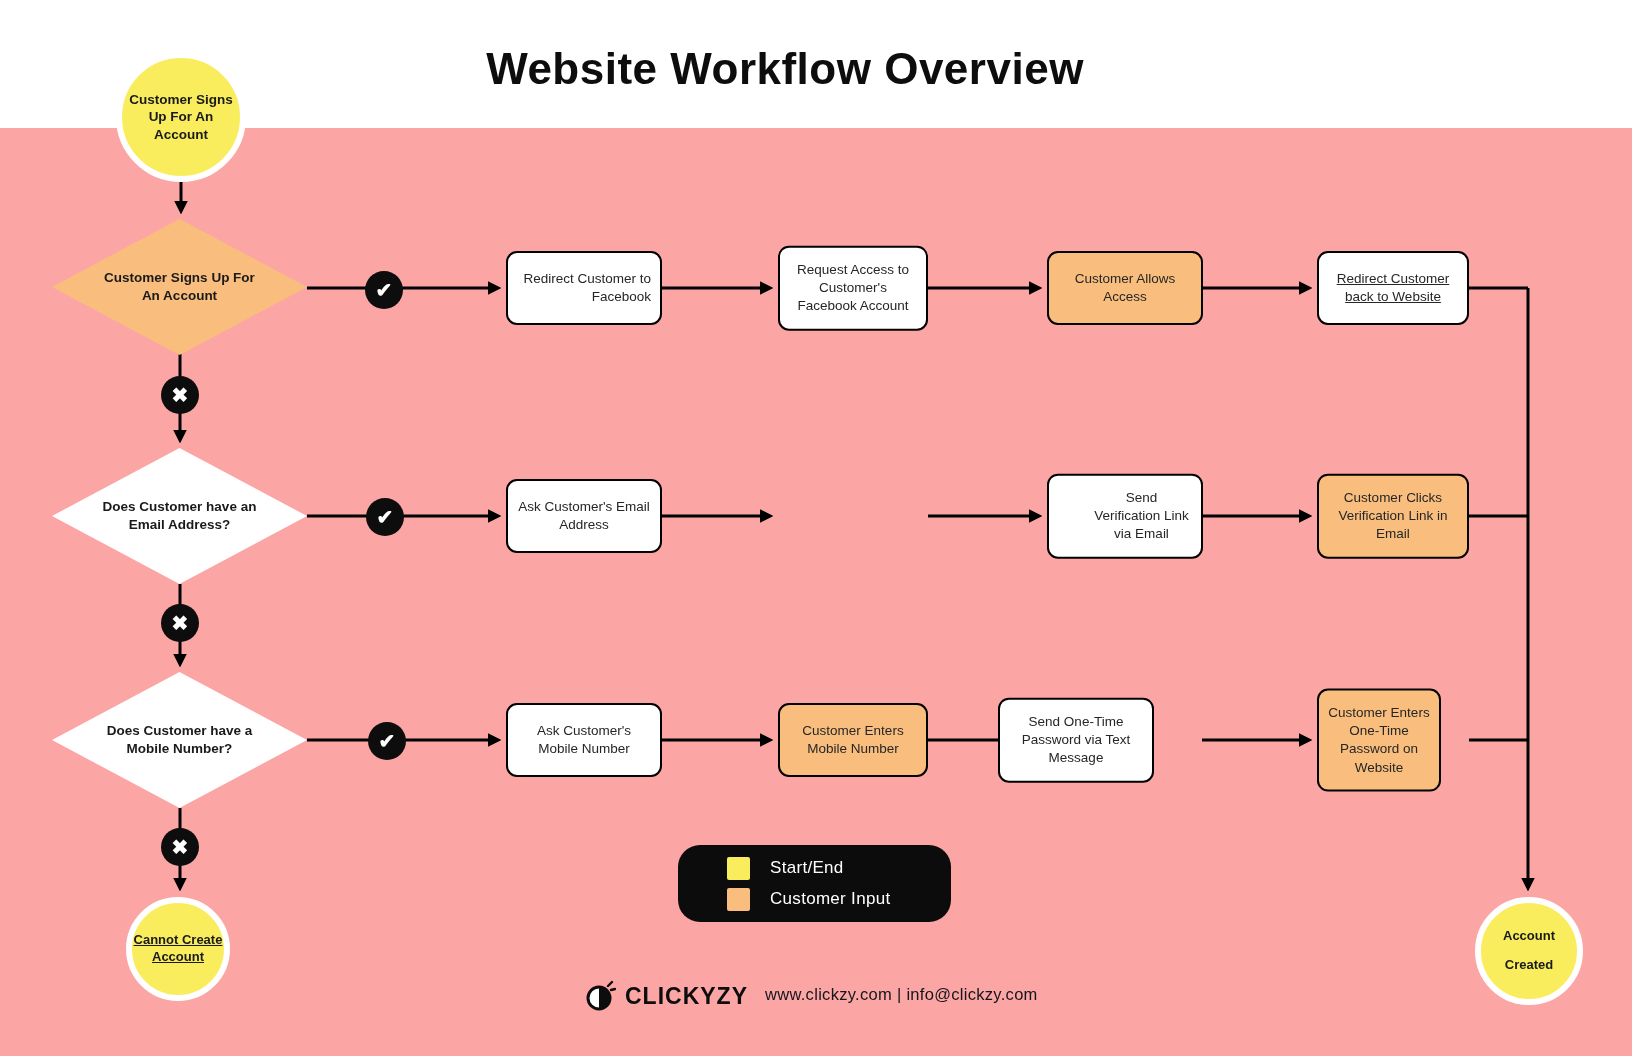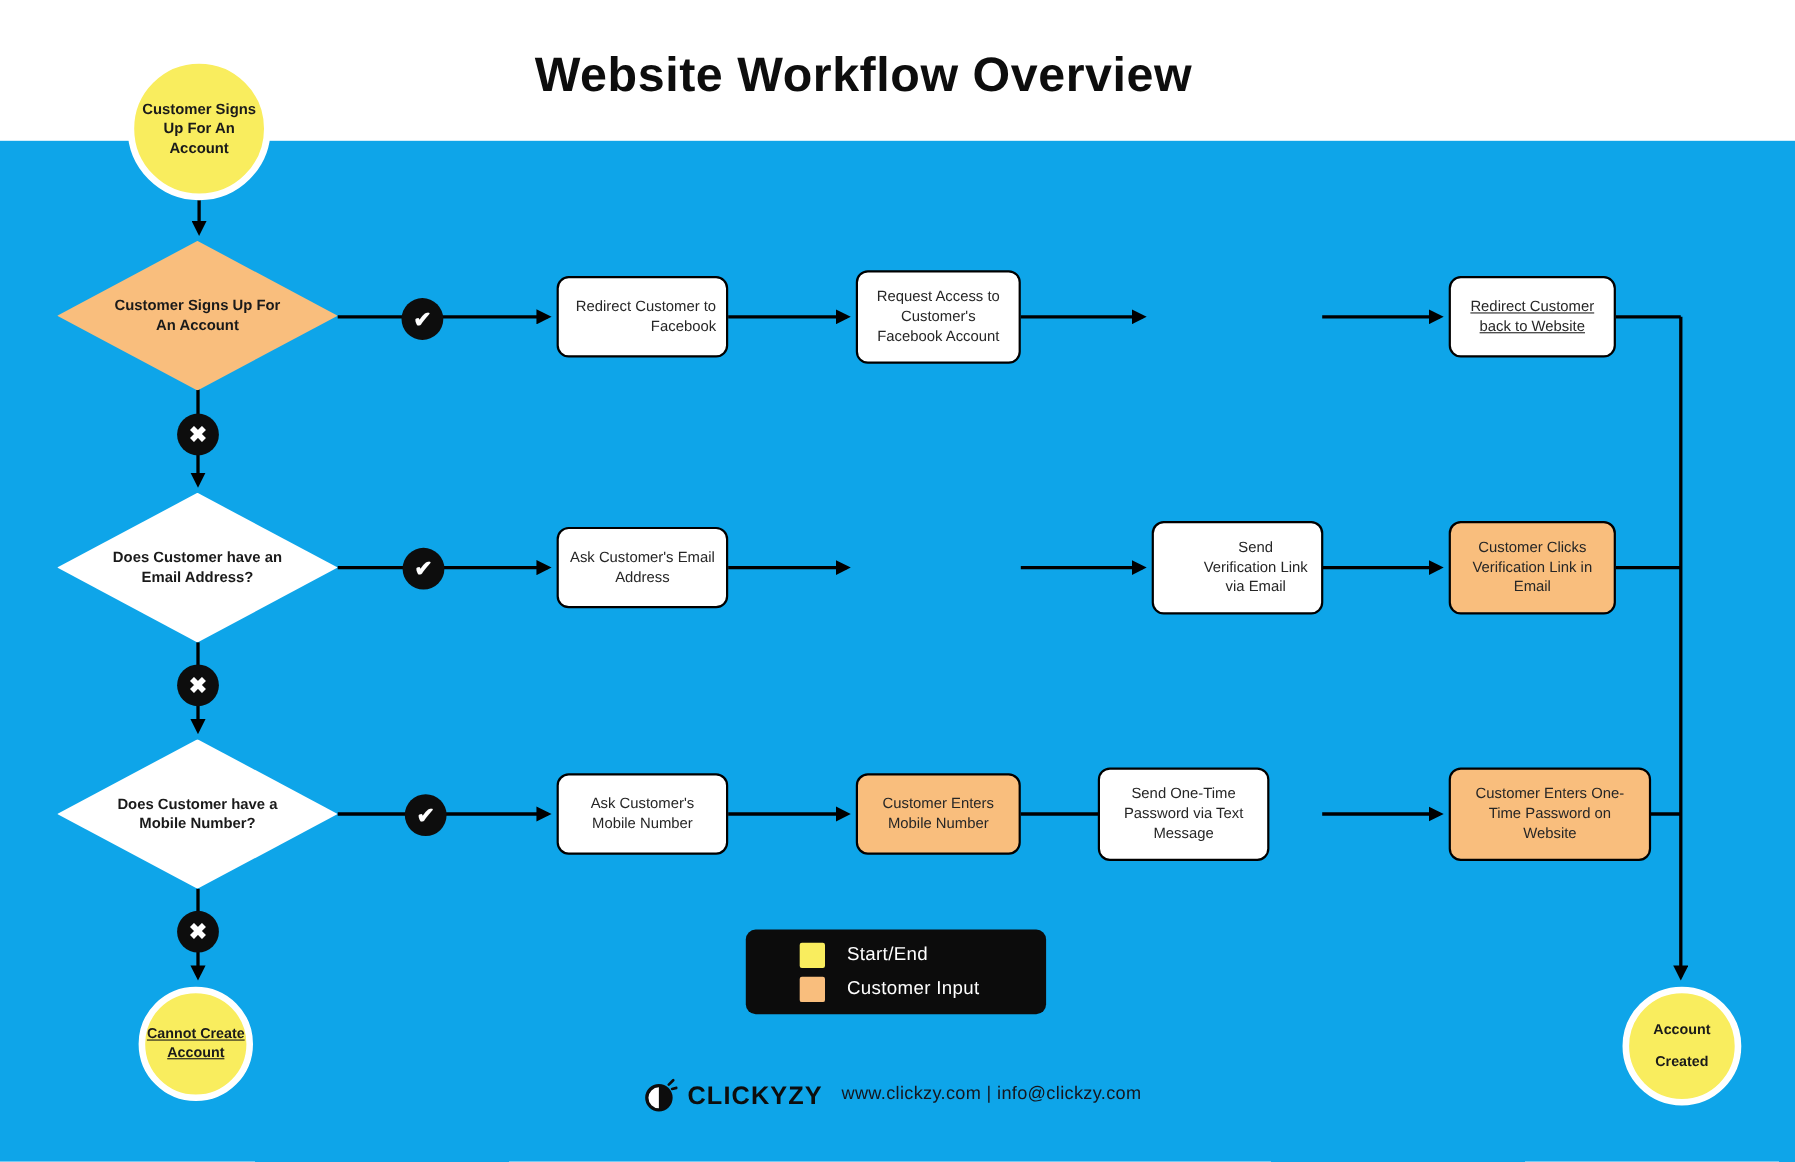--- a/index.html
+++ b/index.html
@@ -1,21 +1,21 @@
 <!DOCTYPE html>
 <html><head>
 <meta charset="utf-8">
 <style>
   html,body { margin:0; padding:0; }
   body { font-family: "Liberation Sans", sans-serif; }
   #canvas {
     position: relative;
     width: 1632px;
     height: 1056px;
-    background: #0ea5e9;
+    background: #fca5a5;
     overflow: hidden;
   }
   .header-band {
     position: absolute; left:0; top:0; width:1632px; height:128px;
     background:#ffffff;
   }
   .page-title {
     position:absolute; left:0; top:44px; width:1570px;
     text-align:center; font-size:44px; font-weight:bold; color:#0d0d0d;
     letter-spacing:0.5px;
@@ -57,21 +57,21 @@
 
   .badge {
     position:absolute; width:38px; height:38px; border-radius:50%;
     background:#0d0d0d; color:#ffffff;
     display:flex; align-items:center; justify-content:center;
     font-size:20px; font-weight:bold;
   }
 
   .legend {
     position:absolute; left:678px; top:845px; width:273px; height:77px;
-    background:#0c0c0c; border-radius:9px; box-sizing:border-box;
+    background:#0c0c0c; border-radius:22px; box-sizing:border-box;
     display:flex; flex-direction:column; justify-content:center;
     gap:8px; padding-left:49px;
   }
   .legend-row { display:flex; align-items:center; gap:20px; }
   .swatch { width:23px; height:23px; border-radius:2px; }
   .swatch.yellow { background:#F9ED5E; }
   .swatch.orange { background:#F9BE7D; }
   .legend-label { color:#ffffff; font-size:17px; letter-spacing:0.3px; }
 
   .footer-brand {
@@ -154,20 +154,23 @@
   <div class="badge" style="left:161px; top:828px;">
     <span>✖</span>
   </div>
 
   <div class="box" style="left:506px; top:288px; width:156px;text-align:right;">
     <span>Redirect Customer to Facebook</span>
   </div>
   <div class="box" style="left:778px; top:288px; width:150px;">
     <span>Request Access to Customer's Facebook Account</span>
   </div>
+  <div class="box orange" style="left:1047px; top:288px; width:156px;">
+    <span>Customer Allows Access</span>
+  </div>
   <div class="box" style="left:1317px; top:288px; width:152px;text-decoration:underline;">
     <span>Redirect Customer back to Website</span>
   </div>
 
   <div class="box" style="left:506px; top:516px; width:156px;">
     <span>Ask Customer's Email Address</span>
   </div>
   <div class="box" style="left:1047px; top:516px; width:156px;padding-left:42px;">
     <span>Send Verification Link via Email</span>
   </div>
@@ -177,21 +180,21 @@
 
   <div class="box" style="left:506px; top:740px; width:156px;">
     <span>Ask Customer's Mobile Number</span>
   </div>
   <div class="box orange" style="left:778px; top:740px; width:150px;">
     <span>Customer Enters Mobile Number</span>
   </div>
   <div class="box" style="left:998px; top:740px; width:156px;">
     <span>Send One-Time Password via Text Message</span>
   </div>
-  <div class="box orange" style="left:1317px; top:740px; width:184px;">
+  <div class="box orange" style="left:1317px; top:740px; width:124px;">
     <span>Customer Enters One-Time Password on Website</span>
   </div>
 
   <div class="term-circle cannot-circle">
     <span>Cannot Create Account</span>
   </div>
   <div class="term-circle account-circle">
     <span class="gap-line">Account</span>
     <span class="gap-line">Created</span>
   </div>

